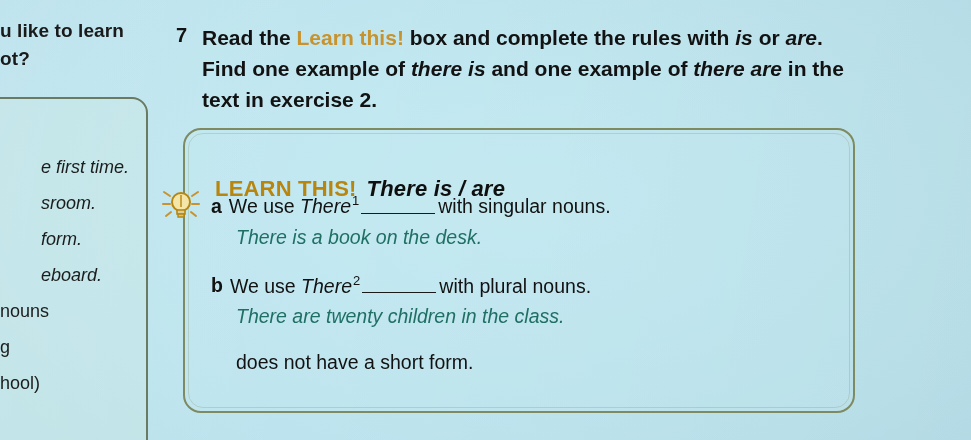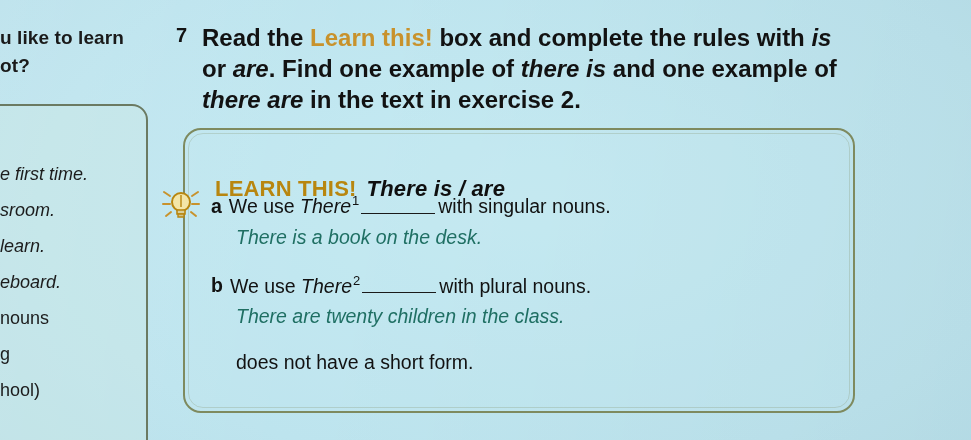--- a/index.html
+++ b/index.html
@@ -26,21 +26,21 @@
     content: "";
     position: absolute;
     inset: 0;
     background: linear-gradient(100deg, rgba(255,255,255,0.10) 0%, rgba(255,255,255,0.0) 35%, rgba(0,0,0,0.03) 100%);
   }
 
   
   .left-strip {
     position: absolute;
     left: 0;
-    top: 16px;
+    top: 9px;
     width: 152px;
     height: 380px;
   }
   .left-head {
     position: absolute;
     left: 0;
     top: 8px;
     width: 150px;
     color: #1a1a1a;
     font-size: 19px;
@@ -65,37 +65,37 @@
   .left-lines {
     position: absolute;
     left: 0;
     top: 140px;
     width: 150px;
     font-size: 18px;
     line-height: 36px;
     color: #1c1c1c;
   }
   .left-lines div { white-space: nowrap; }
-  .left-lines .it { font-style: italic; }
+  .left-lines .it { font-style: italic; padding-left: 41px; }
 
   
   .ex-num {
     position: absolute;
     left: 176px;
     top: 24px;
     font-size: 20px;
     font-weight: bold;
     color: #121212;
   }
   .ex-text {
     position: absolute;
     left: 202px;
     top: 22px;
     width: 650px;
-    font-size: 24px;
+    font-size: 21px;
     line-height: 31px;
     color: #121212;
     font-weight: bold;
   }
   .ex-text .learn-this-ref {
     color: #c8922c;
     font-weight: bold;
   }
   .ex-text i { font-style: italic; }
 
@@ -204,21 +204,21 @@
 
 <div class="left-strip">
   <div class="left-head">
     <div>u like to learn</div>
     <div>ot?</div>
   </div>
   <div class="left-box"></div>
   <div class="left-lines">
     <div class="it">e first time.</div>
     <div class="it">sroom.</div>
-    <div class="it">learn.</div>
+    <div class="it">form.</div>
     <div class="it">eboard.</div>
     <div>nouns</div>
     <div>g</div>
     <div>hool)</div>
   </div>
 </div>
 
 <div class="ex-num">7</div>
 <div class="ex-text">
   <span>Read the </span><span class="learn-this-ref">Learn this!</span><span> box and complete the rules with </span><i>is</i><span> or </span><i>are</i><span>. Find one example of </span><i>there is</i><span> and one example of </span><i>there are</i><span> in the text in exercise 2.</span>

